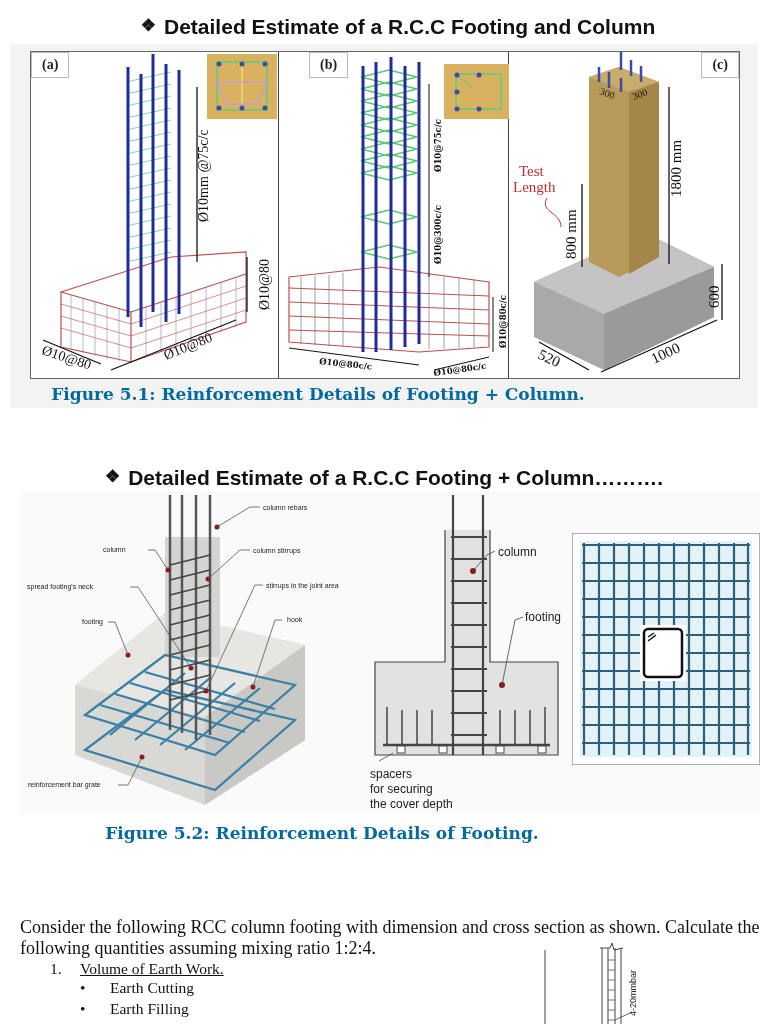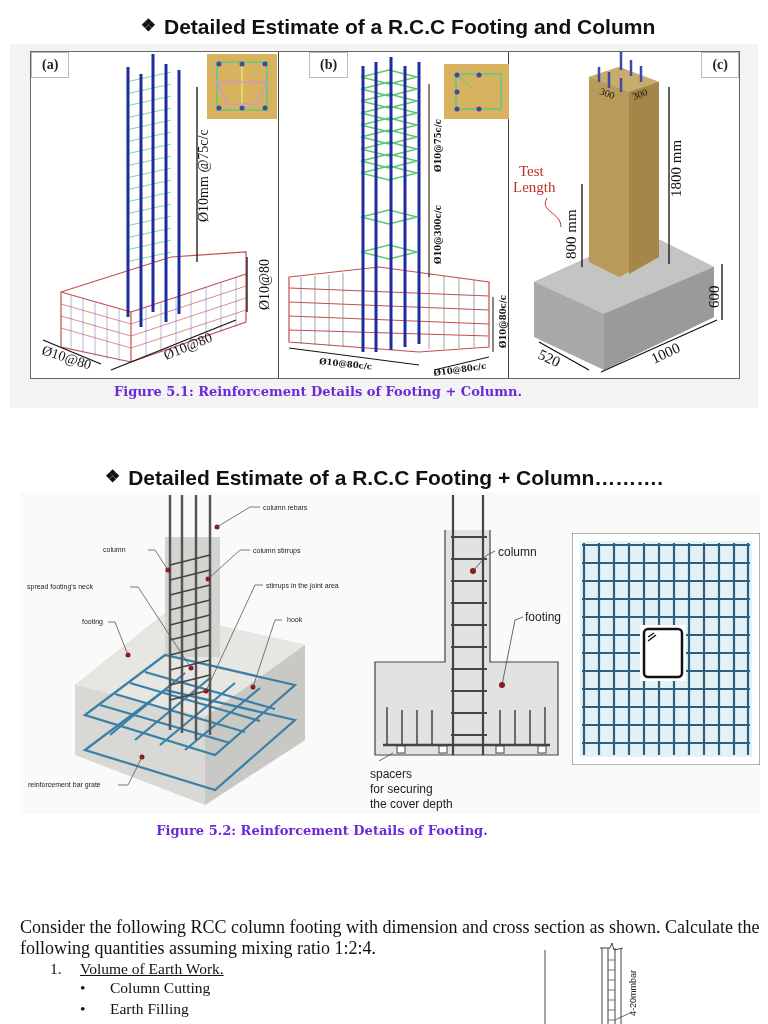--- a/index.html
+++ b/index.html
@@ -18,21 +18,21 @@
   #fig1-bg { position: absolute; left: 10px; top: 44px; width: 748px; height: 364px; background: #f3f3f3; }
   #fig1 { position: absolute; left: 30px; top: 51px; width: 710px; height: 328px; background: #fff; border: 1px solid #666; }
   .panel { position: absolute; top: 0; height: 326px; border-right: 1px solid #444; }
   .panel-tag {
     position: absolute; background: #fff; border: 1px solid #bbb;
     font-family: "Liberation Serif", serif; font-weight: bold; font-size: 14px; color: #222;
     padding: 4px 10px;
   }
   .caption {
     position: absolute; left: 0; width: 636px; text-align: center;
-    font-family: "DejaVu Serif", serif; font-weight: bold; font-size: 13px; color: #6d28d9;
+    font-family: "DejaVu Serif", serif; font-weight: bold; font-size: 17px; color: #0369a1;
   }
   #cap1 { top: 384px; }
   #cap2 { top: 823px; left: 4px; }
 
   
   #fig2-bg { position: absolute; left: 20px; top: 492px; width: 740px; height: 322px; background: #fafafa; }
 
   .svg-label { font-family: "Liberation Sans", sans-serif; }
 
   
@@ -402,21 +402,21 @@
   <line x1="76" y1="108" x2="84" y2="102" stroke="#111" stroke-width="1.5"></line>
 </svg>
 
 <div id="cap2" class="caption">Figure 5.2: Reinforcement Details of Footing.</div>
 
 <div id="para" class="body-text">Consider the following RCC column footing with dimension and cross section as shown. Calculate the following quantities assuming mixing ratio 1:2:4.</div>
 <div id="list1">
   <span style="display:inline-block;width:30px;">1.</span><span>Volume of Earth Work.</span>
 </div>
 <div id="sub1" class="sublist">
-  <span class="dot">•</span><span>Column Cutting</span>
+  <span class="dot">•</span><span>Earth Cutting</span>
 </div>
 <div id="sub2" class="sublist">
   <span class="dot">•</span><span>Earth Filling</span>
 </div>
 
 <svg style="position:absolute;left:540px;top:940px;" width="120" height="84">
   <line x1="5" y1="10" x2="5" y2="84" stroke="#444" stroke-width="1"></line>
   <line x1="62" y1="8" x2="62" y2="84" stroke="#444" stroke-width="1"></line>
   <line x1="68" y1="8" x2="68" y2="84" stroke="#444" stroke-width="1"></line>
   <line x1="75" y1="8" x2="75" y2="84" stroke="#444" stroke-width="1"></line>

